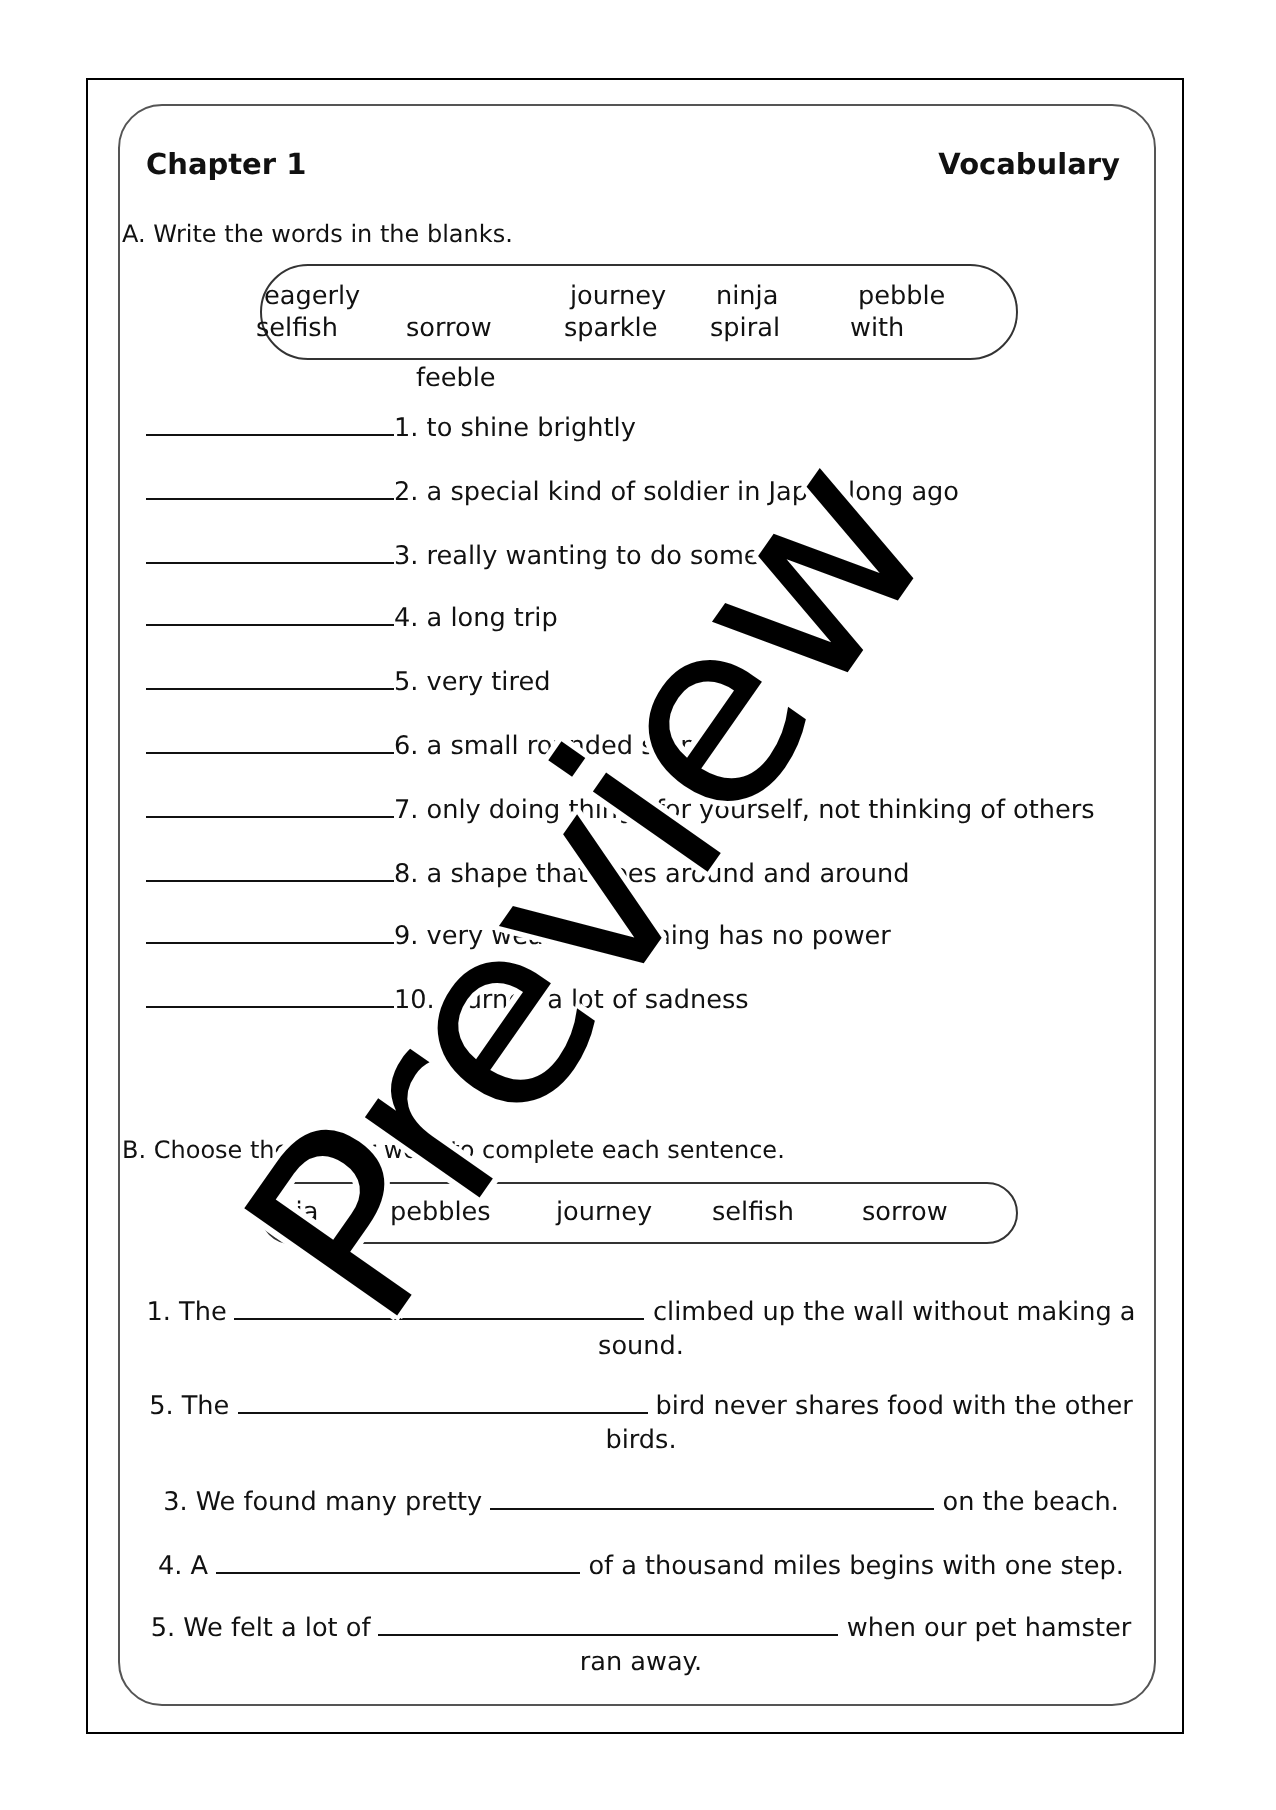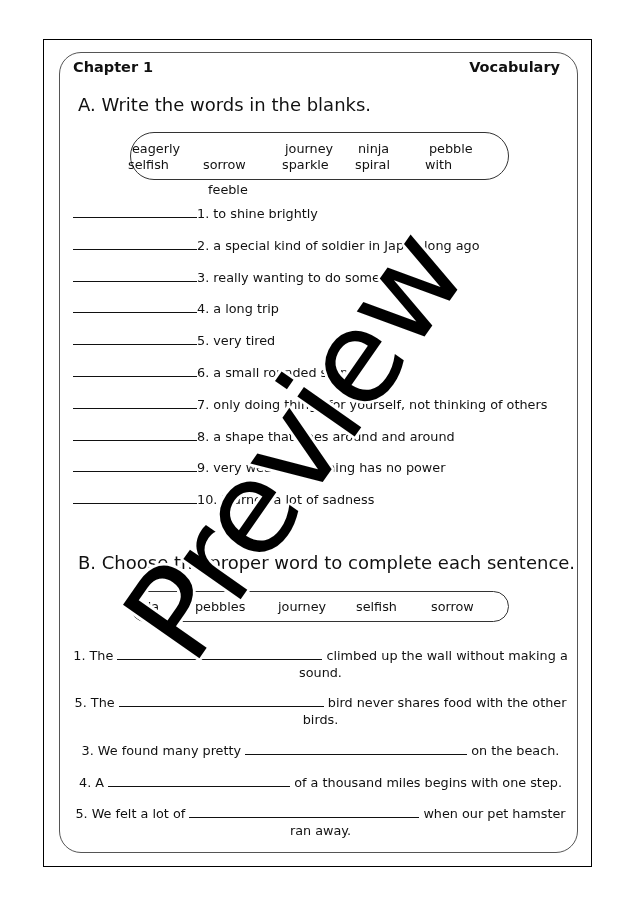--- a/index.html
+++ b/index.html
@@ -27,31 +27,31 @@
     .page-inner {
       position: absolute;
       left: 59px;
       top: 52px;
       width: 519px;
       height: 801px;
       border: 1.4px solid #555;
       border-radius: 22px;
       box-sizing: border-box;
     }
-    .abs { position: absolute; white-space: nowrap; }
+    .abs { position: absolute; white-space: nowrap; margin-top: 16px; }
     .title {
       font-weight: bold;
       font-size: 14.5px;
       top: 59px;
     }
     .chapter { left: 73px; }
     .vocab { right: 78px; }
     .instr {
-      font-size: 18px;
-      left: 78px;
+      font-size: 12px;
+      left: 61px;
     }
     .wordbank {
       position: absolute;
       border: 1.3px solid #333;
       border-radius: 26px;
       box-sizing: border-box;
     }
     .wb1 { left: 130px; top: 132px; width: 379px; height: 48px; }
     .wb2 { left: 130px; top: 591px; width: 379px; height: 31px; }
     .wb-word {

